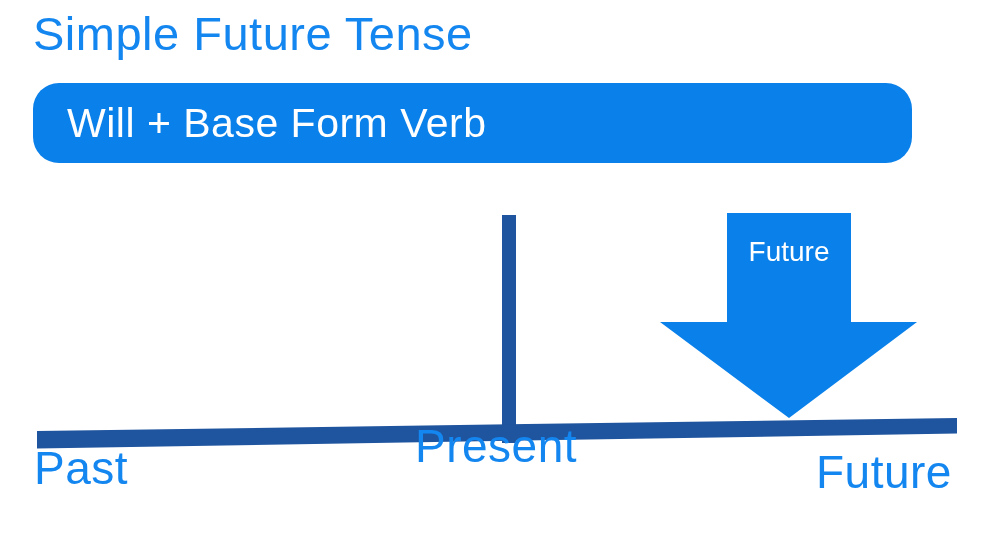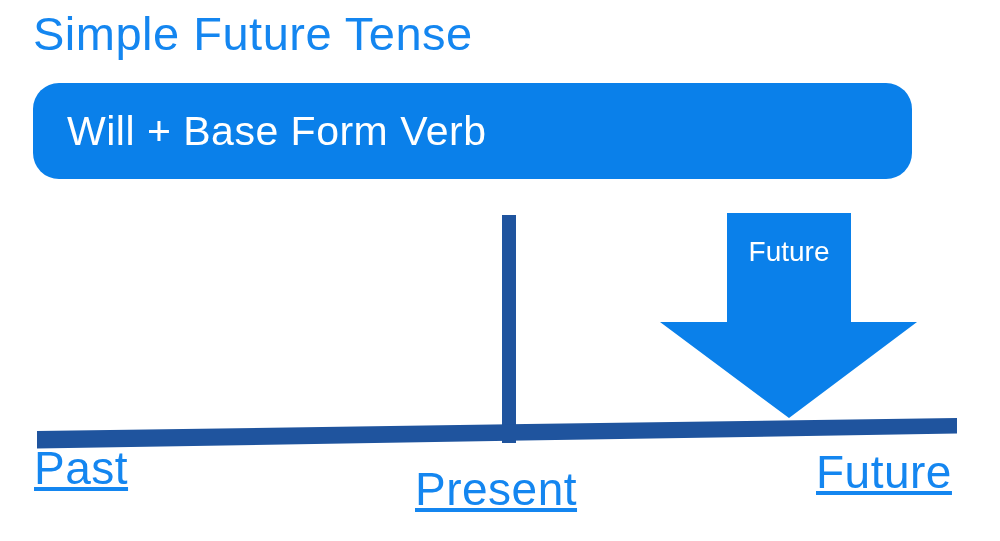--- a/index.html
+++ b/index.html
@@ -19,21 +19,21 @@
     line-height: 1;
     font-weight: 400;
     letter-spacing: 0.5px;
     white-space: nowrap;
   }
   .formula-box {
     position: absolute;
     left: 33px;
     top: 83px;
     width: 879px;
-    height: 96px;
+    height: 80px;
     border-radius: 26px;
     display: flex;
     align-items: center;
     padding-left: 34px;
     box-sizing: border-box;
   }
   .formula-label {
     font-size: 41px;
     line-height: 1;
     letter-spacing: 0.5px;
@@ -52,24 +52,23 @@
     text-align: center;
     font-size: 28px;
     line-height: 37px;
   }
   .tl-label {
     position: absolute;
     font-size: 46px;
     line-height: 1;
     letter-spacing: 0.5px;
     white-space: nowrap;
-    text-decoration: underline;
   }
   .tl-label-past    { left: 34px;  top: 445px; }
-  .tl-label-present { left: 415px; top: 466px; text-align: center; }
+  .tl-label-present { left: 415px; top: 423px; text-align: center; }
   .tl-label-future  { left: 816px; top: 449px; }
 </style>
 </head>
 <body>
 
 <div class="canvas">
 
   <div class="page-title" style="color: rgb(20, 134, 240);">Simple Future Tense</div>
 
   <div class="formula-box" style="background-color: rgb(10, 128, 234);">

